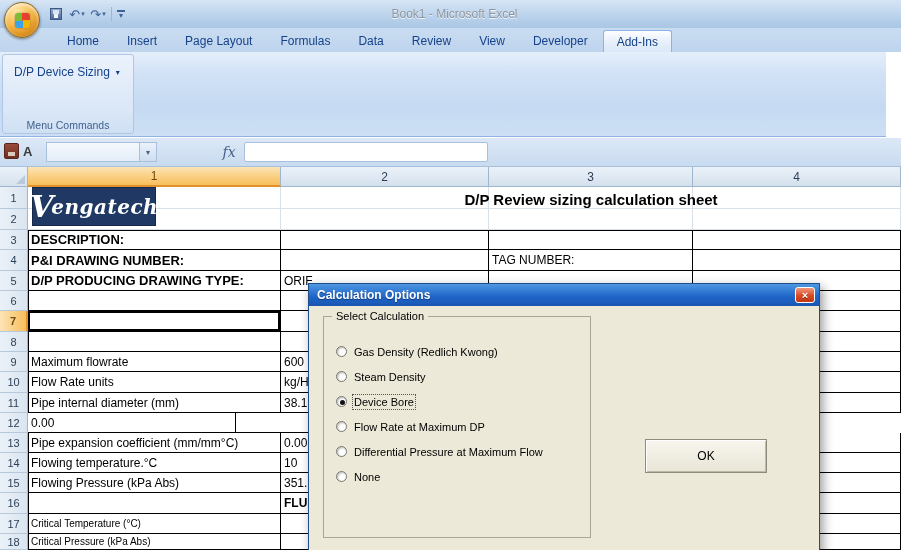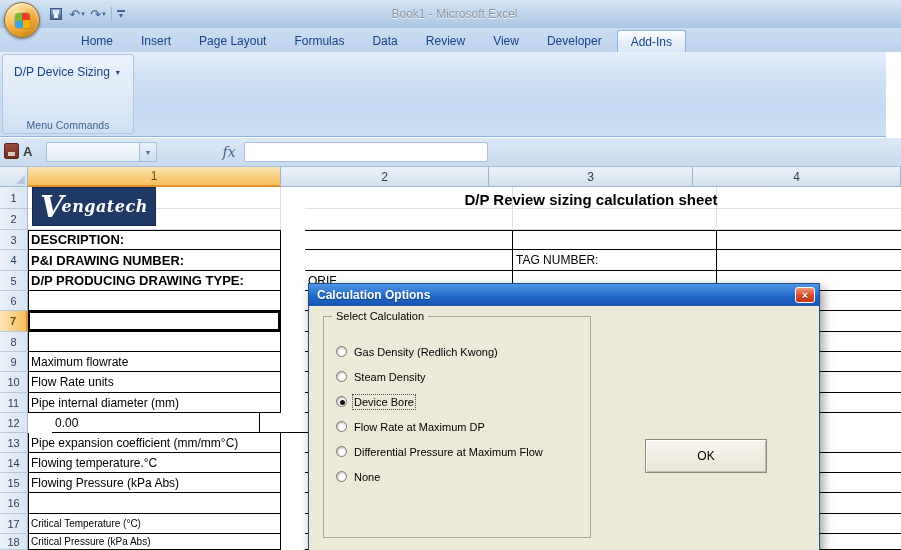--- a/index.html
+++ b/index.html
@@ -24,21 +24,21 @@
   .icon-floppy{width:12px;height:12px;background:linear-gradient(#8FA9CC,#4E6C99);border:1px solid #3A5884;position:relative;}
   .icon-floppy::before{content:"";position:absolute;left:2px;top:1px;right:2px;height:4px;background:#D8E4F2;}
   .icon-floppy::after{content:"";position:absolute;left:3px;bottom:1px;right:3px;height:4px;background:#EFF4FA;}
   .qat-sep{width:1px;height:14px;background:#9FB6D2;}
   .qat-more{display:flex;flex-direction:column;align-items:center;font-size:8px;color:#3E6496;line-height:4px;}
   .qat-more .bar{width:8px;height:2px;background:#3E6496;margin-bottom:2px;}
   .tiny-caret{font-size:7px;color:#3E6496;margin-left:1px;}
 
   
   .tabrow{position:absolute;left:0;top:28px;right:0;height:24px;
-    background:linear-gradient(#C9DCF1,#BED4ED);display:flex;align-items:flex-end;padding-left:68px;gap:2px;}
+    background:linear-gradient(#C9DCF1,#BED4ED);display:flex;align-items:flex-end;padding-left:54px;gap:2px;}
   .tab{height:22px;line-height:22px;padding:0 13px;font-size:12px;color:#15428B;border-radius:3px 3px 0 0;white-space:nowrap;}
   .tab.active{background:linear-gradient(#FDFEFF,#EAF1FB 45%,#DAE8F7);border:1px solid #8DB2E3;border-bottom:none;}
 
   
   .ribbon-body{position:absolute;left:0;top:52px;right:15px;height:85px;
     background:linear-gradient(#E5EFFB,#D2E2F6 25%,#C5DAF2 65%,#CCDFF4);border-bottom:1px solid #8DB2E3;}
   .group-panel{position:absolute;left:2px;top:2px;width:132px;height:80px;border:1px solid #AFC6E4;border-radius:3px;
     background:linear-gradient(#EBF2FC,#DAE7F7 70%,#CFE0F3);}
   .menu-btn{position:absolute;left:4px;top:6px;padding:4px 7px;font-size:12px;color:#15428B;
     display:flex;align-items:center;gap:6px;border-radius:2px;}
@@ -70,33 +70,33 @@
   .colhdr{height:20px;display:flex;align-items:center;justify-content:center;font-size:12px;color:#2B3F56;
     background:linear-gradient(#EAF1F8,#DFE9F3 55%,#D2DFEC);border-right:1px solid #9EB6CE;border-bottom:1px solid #9EB6CE;}
   .colhdr.sel{background:linear-gradient(#FCE4B5,#FACF80 55%,#F7BF5C);border-bottom:2px solid #E0922F;color:#6E4A12;}
   .rows{position:absolute;left:0;top:20px;}
   .gridrow{display:flex;}
   .rowhdr{width:28px;flex:none;display:flex;align-items:center;justify-content:center;font-size:11px;color:#2B3F56;
     background:linear-gradient(90deg,#EAF1F8,#DAE5F1);border-right:1px solid #9EB6CE;border-bottom:1px solid #B8C8DB;}
   .rowhdr.sel{background:linear-gradient(90deg,#FCE4B5,#F7BF5C);border-right:2px solid #E0922F;color:#6E4A12;font-weight:bold;}
   .cell{flex:none;border-right:1px solid #D8E0EA;border-bottom:1px solid #D8E0EA;
     padding:0 3px;display:flex;align-items:center;overflow:hidden;white-space:nowrap;font-size:12px;color:#000;}
-  .c1{width:253px;}.c2{width:208px;margin-left:24px;}.c3{width:204px;}.c4{width:208px;}
+  .c1{width:253px;}.c2{width:208px;}.c3{width:204px;}.c4{width:208px;}
   .tb{border-right:1px solid #000;border-bottom:1px solid #000;}
   .tb-l{box-shadow:inset 1px 0 0 #000;}
   .tb-t{box-shadow:inset 0 1px 0 #000;}
   .tb-l.tb-t{box-shadow:inset 1px 0 0 #000, inset 0 1px 0 #000;}
   .selcell{box-shadow:inset 0 0 0 2px #000 !important;}
   .bold{font-weight:bold;font-size:13px;}
   .small{font-size:10px;}
   .vbold{font-weight:bold;}
   .logo{position:absolute;left:33px;top:21px;width:122px;height:37px;background:#1F3864;color:#fff;z-index:2;
     display:flex;align-items:center;justify-content:center;box-shadow:0 0 0 1px #16294A;}
   .logo .v{font-family:"DejaVu Serif",serif;font-style:italic;font-weight:bold;font-size:30px;line-height:1;margin-right:-2px;}
-  .logo .rest{font-family:"DejaVu Serif",serif;font-style:italic;font-weight:bold;font-size:16px;letter-spacing:.5px;}
+  .logo .rest{font-family:"DejaVu Serif",serif;font-style:italic;font-weight:bold;font-size:20px;letter-spacing:.5px;}
   .sheet-title{position:absolute;left:281px;top:24px;width:620px;text-align:center;
     font-size:15px;font-weight:bold;color:#000;z-index:1;}
 
   
   .dialog{position:absolute;left:308px;top:283px;width:512px;height:280px;background:#ECE9D8;
     border:1px solid #1E4E8C;box-shadow:3px 4px 10px rgba(0,0,0,.40);z-index:10;}
   .dlg-title{height:22px;background:linear-gradient(#4E98E2,#1E63C7 60%,#1A56B2);
     display:flex;align-items:center;color:#fff;font-weight:bold;font-size:12px;padding-left:8px;position:relative;
     text-shadow:0 1px 1px rgba(0,0,0,.4);}
   .dlg-close{position:absolute;right:4px;top:3px;width:20px;height:16px;border-radius:3px;

